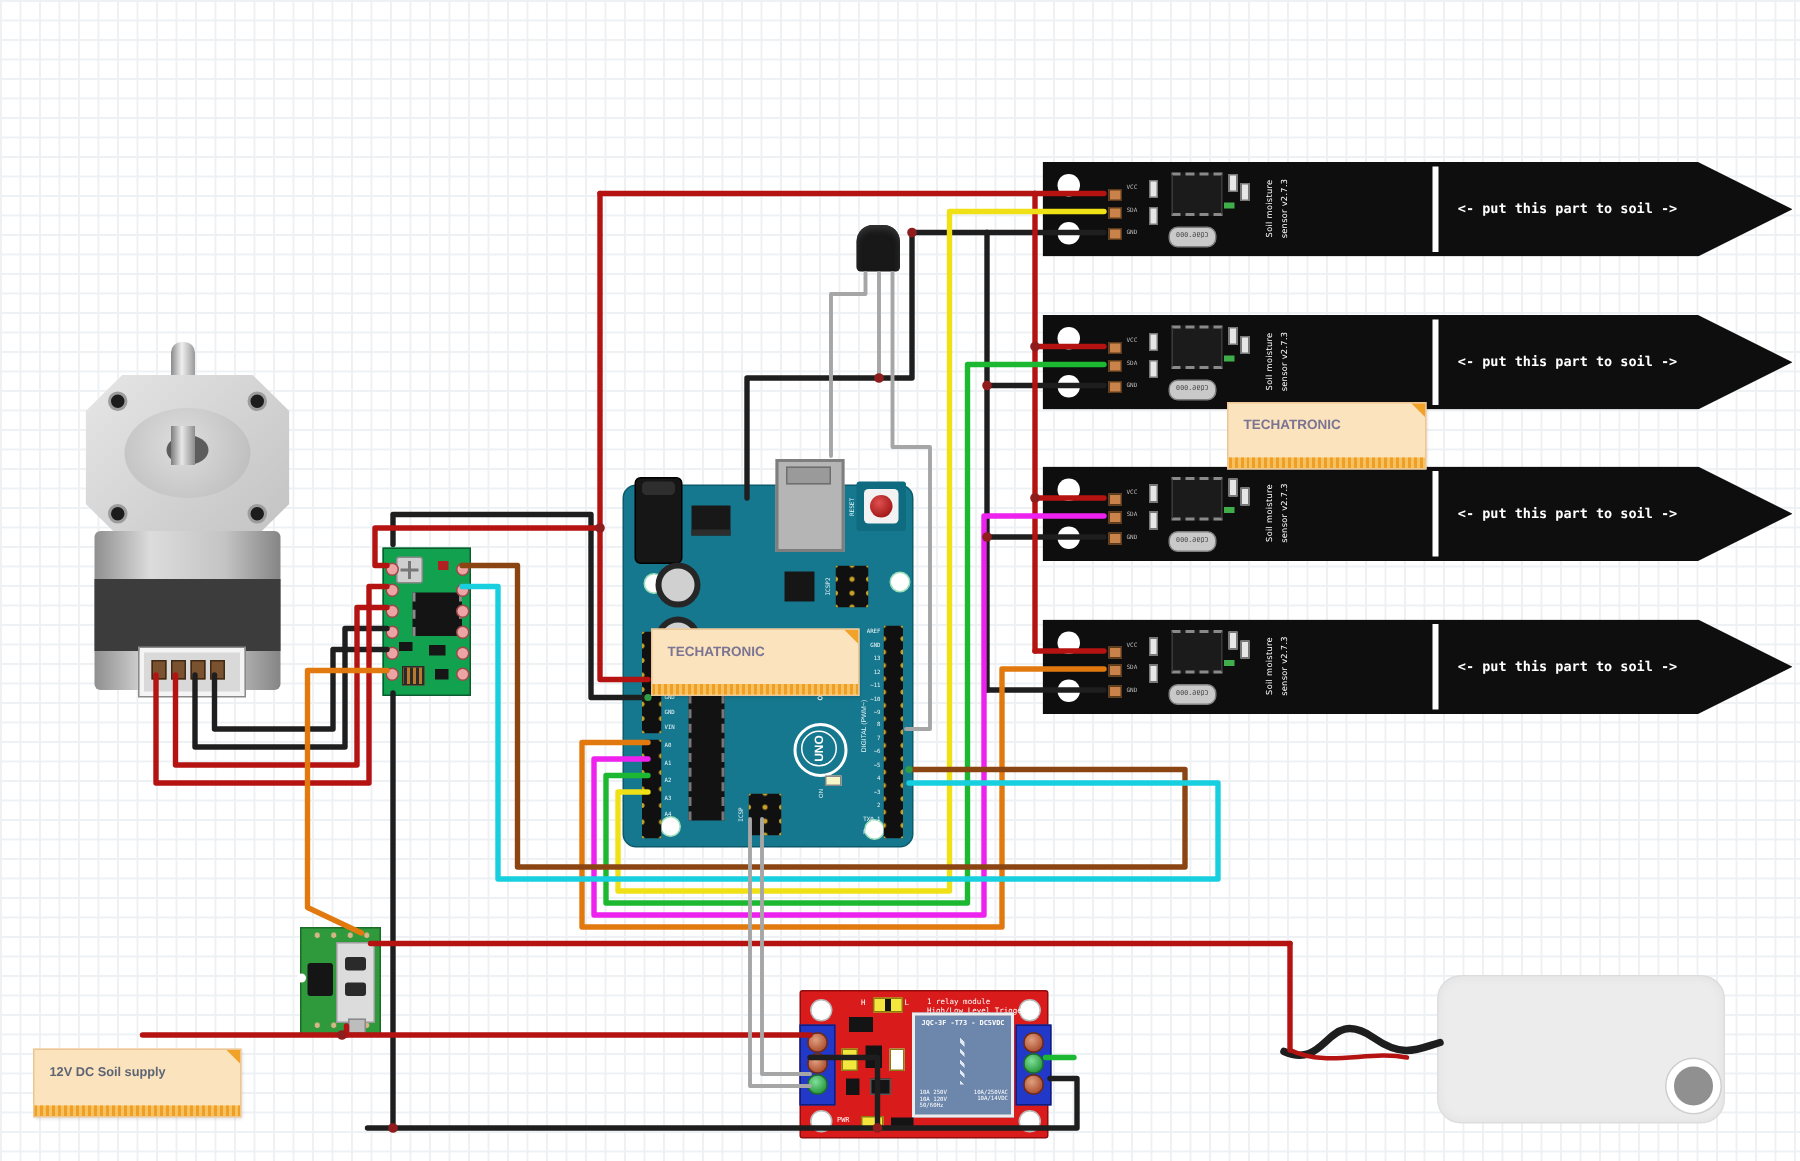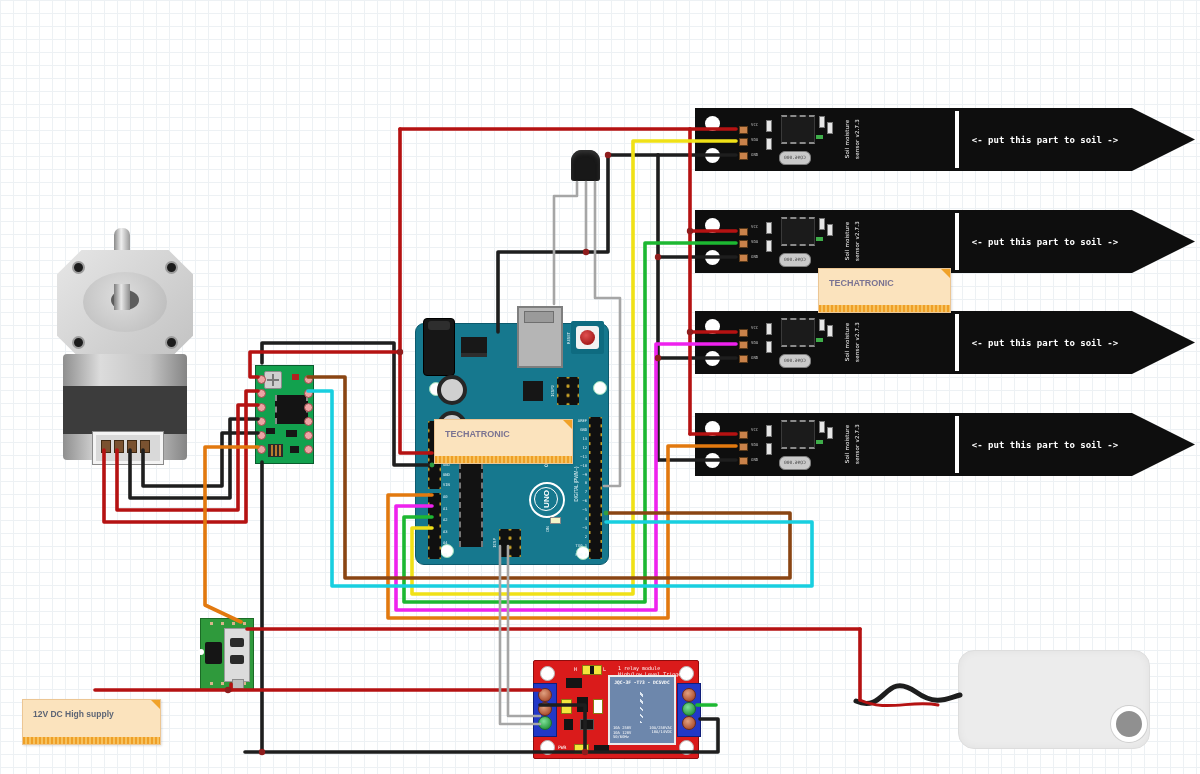--- a/index.html
+++ b/index.html
@@ -439,17 +439,17 @@
     <div class="ntxt">TECHATRONIC</div>
     <div class="strip"></div>
   </div>
   <div class="note" style="left:818px;top:268px;width:131px;height:43px;">
     <div class="fold"></div>
     <div class="ntxt">TECHATRONIC</div>
     <div class="strip"></div>
   </div>
   <div class="note" style="left:22px;top:699px;width:137px;height:44px;">
     <div class="fold"></div>
-    <div class="ntxt" style="color:#5d6575;font-size:8.5px;">12V DC High supply</div>
+    <div class="ntxt" style="color:#5d6575;font-size:8.5px;">12V DC Soil supply</div>
     <div class="strip"></div>
   </div>
 
 </div>
 
 </body></html>

